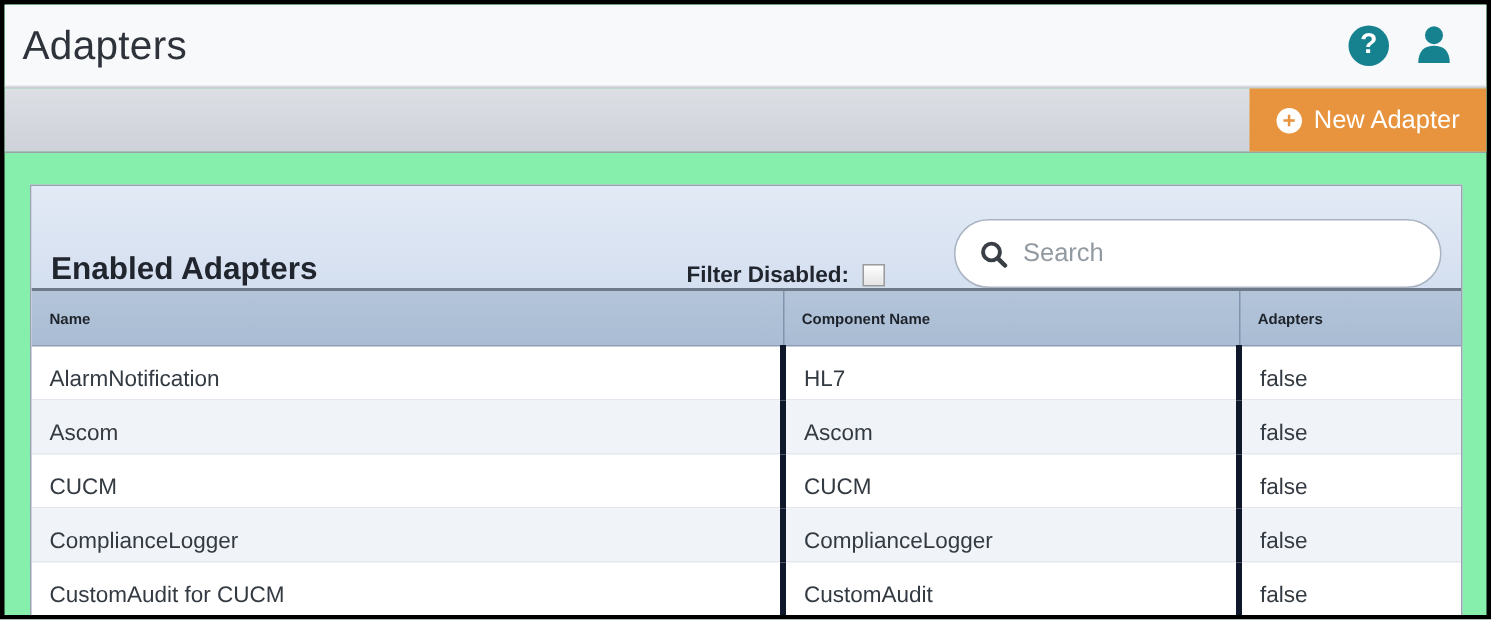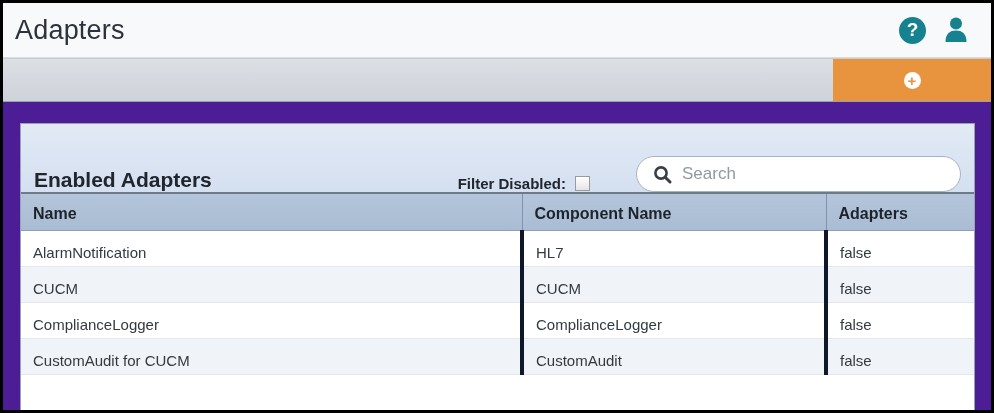--- a/index.html
+++ b/index.html
@@ -2,21 +2,21 @@
 <html><head>
 <meta charset="utf-8">
 <style>
   * { box-sizing: border-box; margin: 0; padding: 0; }
   html, body { background: #ffffff; }
   body { font-family: "Liberation Sans", "DejaVu Sans", sans-serif; }
 
   .screen {
     width: 994px; height: 413px;
     border: 3px solid #000000;
-    background: #4c1d95;
+    background: #86efac;
     overflow: hidden;
     position: relative;
   }
 
   
   .page-header {
     height: 55px;
     background: #f8f9fb;
     border-bottom: 1px solid #d9dcdf;
     display: flex; align-items: center;
@@ -81,21 +81,21 @@
   .filter-label { font-size: 15px; font-weight: 700; color: #20252e; }
   .filter-checkbox {
     -webkit-appearance: none; appearance: none;
     width: 15px; height: 15px;
     border: 1px solid #9b9b9b;
     background: linear-gradient(#ffffff, #e4e4e4);
     cursor: pointer;
   }
   .search-pill {
     margin-left: 46px;
-    width: 325px; height: 36px;
+    width: 325px; height: 46px;
     background: #ffffff;
     border: 1px solid #a9b3c2;
     border-radius: 23px;
     display: flex; align-items: center;
     padding: 0 16px; gap: 10px;
   }
   .search-icon { flex: none; display: block; }
   .search-input {
     flex: 1; min-width: 0;
     border: none; outline: none; background: transparent;
@@ -106,21 +106,21 @@
   
   table { width: 100%; border-collapse: collapse; table-layout: fixed; }
   col.c-name { width: 501px; }
   col.c-component { width: 304px; }
   thead th {
     height: 36px;
     background: linear-gradient(#b4c5da, #a9bcd3);
     border-bottom: 1px solid #8e9fb6;
     text-align: left;
     padding: 4px 0 0 12px;
-    font-size: 16px; font-weight: 700; color: #1e232b;
+    font-size: 10px; font-weight: 700; color: #1e232b;
     cursor: pointer;
   }
   thead th + th { border-left: 1px solid #7f94ae; margin-left: 28px; }
   tbody td {
     height: 36px;
     padding: 8px 0 0 12px;
     font-size: 15px; color: #333a42;
     border-bottom: 1px solid #e4e8ee;
     background: #ffffff;
     white-space: nowrap; overflow: hidden;
@@ -141,20 +141,21 @@
       <svg class="user-icon" width="30" height="30" viewBox="0 0 30 30">
         <circle cx="15" cy="8.5" r="6" fill="#17828f"></circle>
         <path d="M4.5 27 C4.5 18.5 9 15.5 15 15.5 C21 15.5 25.5 18.5 25.5 27 Z" fill="#17828f"></path>
       </svg>
     </div>
   </div>
 
   <div class="toolbar">
     <button class="new-adapter-button">
       <span class="plus-icon">+</span>
+      <span>New Adapter</span>
     </button>
   </div>
 
   <div class="panel">
     <div class="panel-header">
       <div class="panel-title">Enabled Adapters</div>
       <div class="filter-group">
         <span class="filter-label">Filter Disabled:</span>
         <input type="checkbox" class="filter-checkbox" style="">
       </div>
@@ -180,20 +181,25 @@
           <th>Adapters</th>
         </tr>
       </thead>
       <tbody>
           <tr>
             <td>AlarmNotification</td>
             <td>HL7</td>
             <td>false</td>
           </tr>
           <tr>
+            <td>Ascom</td>
+            <td>Ascom</td>
+            <td>false</td>
+          </tr>
+          <tr>
             <td>CUCM</td>
             <td>CUCM</td>
             <td>false</td>
           </tr>
           <tr>
             <td>ComplianceLogger</td>
             <td>ComplianceLogger</td>
             <td>false</td>
           </tr>
           <tr>

